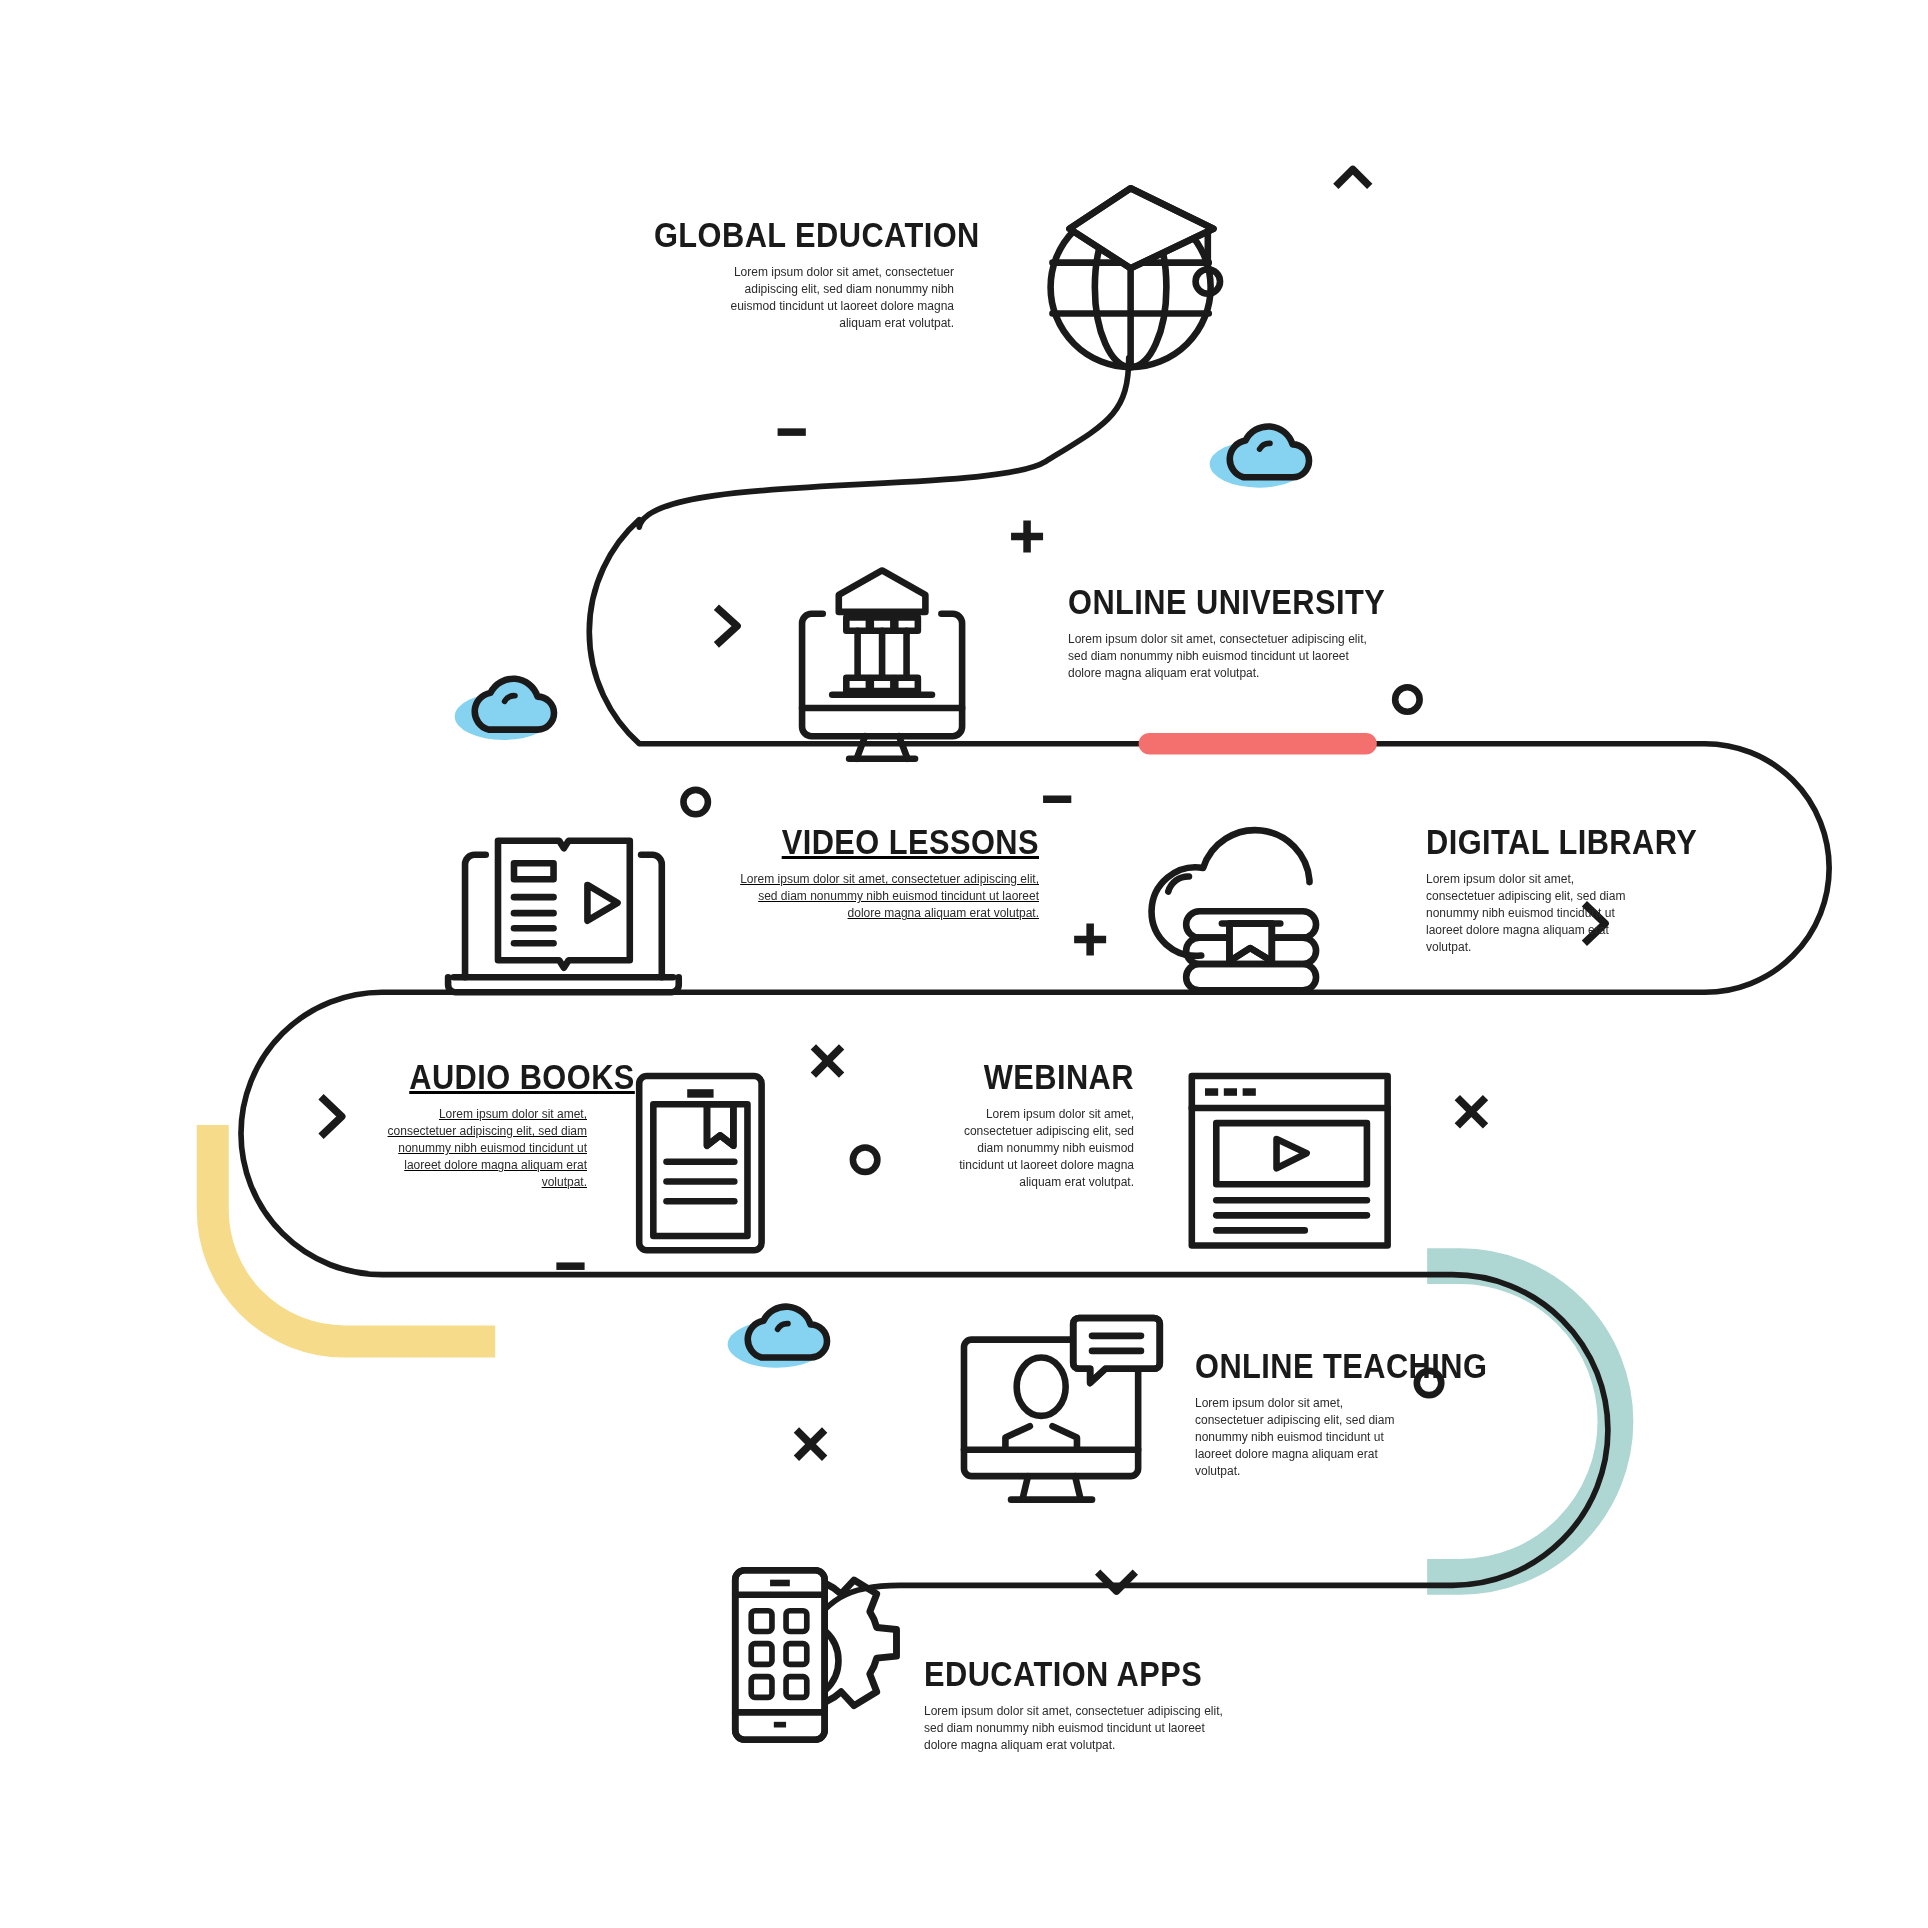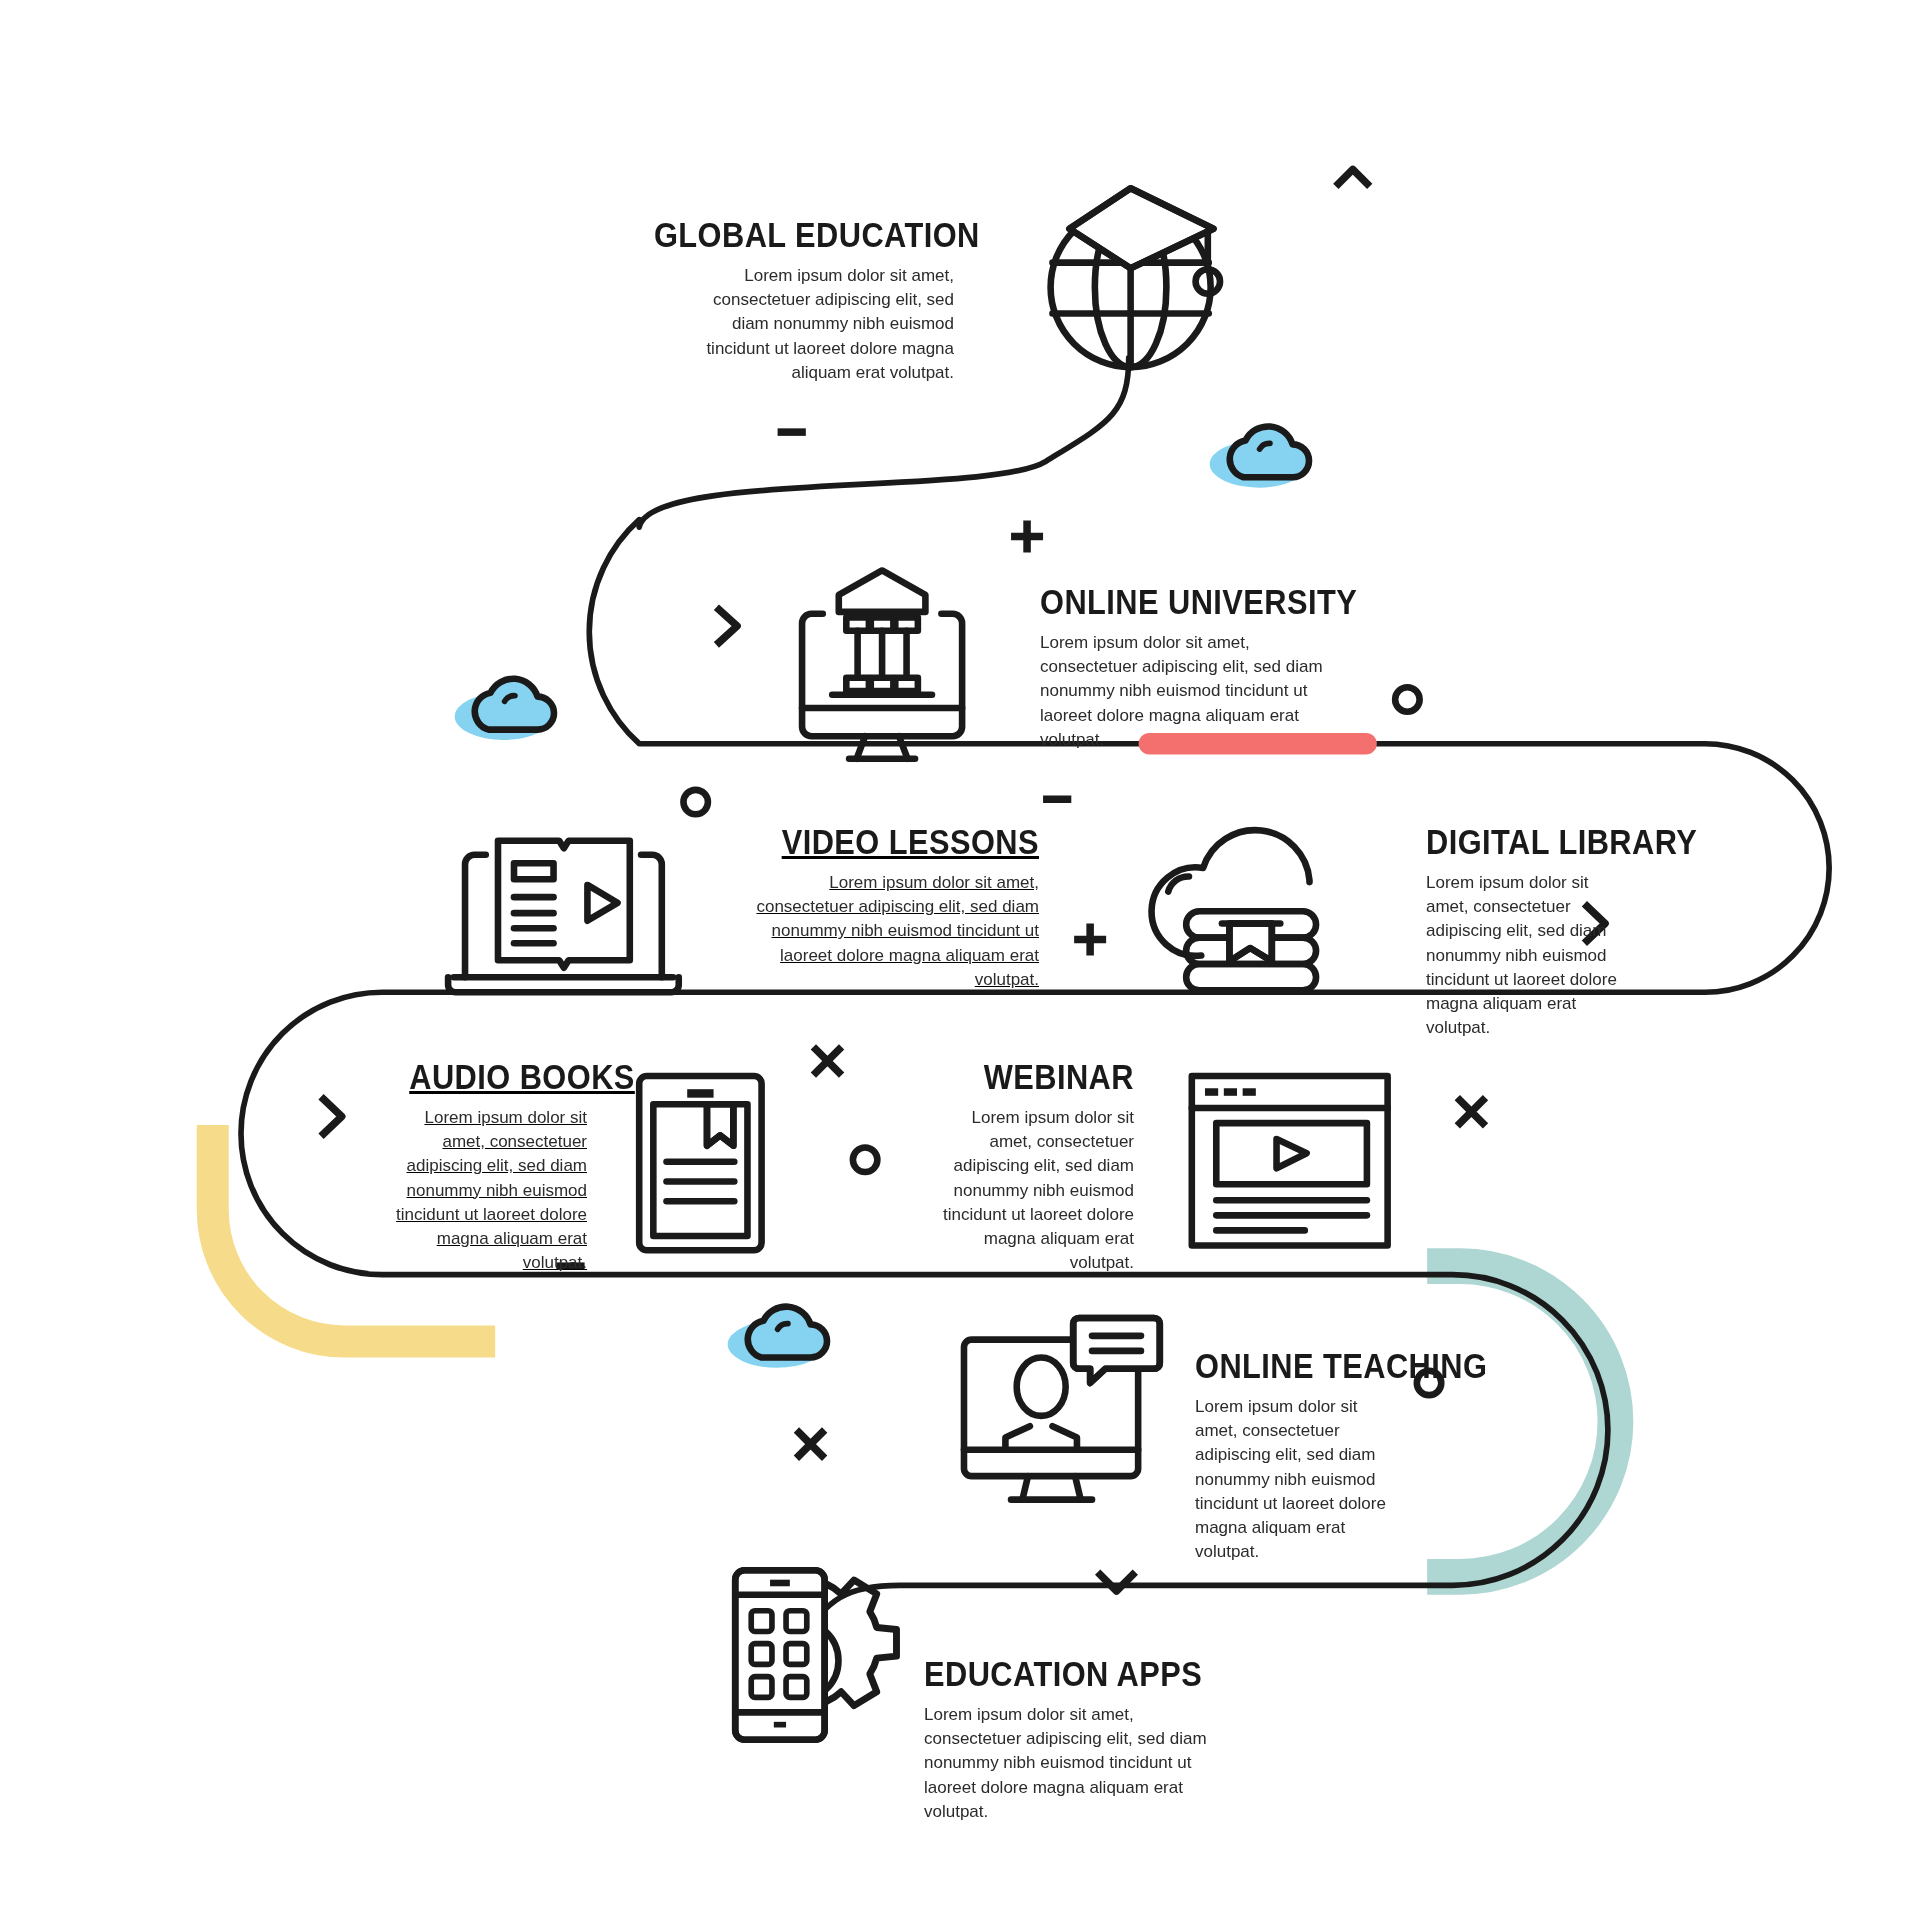--- a/index.html
+++ b/index.html
@@ -17,21 +17,21 @@
     font-weight:bold;
     font-size:35px;
     letter-spacing:0.5px;
     color:#1a1a1a;
     line-height:1;
     white-space:nowrap;
     transform:scaleX(0.88);
     margin:0 0 12.2px 0;
   }
   .sec-body{
-    font-size:17px;
+    font-size:12px;
     line-height:1.42;
     color:#2b2b2b;
     margin:0;
     font-family:"Liberation Sans", sans-serif;
   }
   .align-right{text-align:right;}
   .align-right .sec-title{transform-origin:right center;}
   .align-left .sec-title{transform-origin:left center;}
 </style>
 </head>
@@ -213,21 +213,21 @@
       <path d="M 1115 1670 L 1135 1690 L 1155 1670"></path>
     </g>
 
   </svg>
 
   <div class="txtblk align-right" style="left:565px; top:217px; width:341px;">
     <div class="sec-title">GLOBAL EDUCATION</div>
     <div class="sec-body" style="margin-left:83px;">Lorem ipsum dolor sit amet, consectetuer adipiscing elit, sed diam nonummy nibh euismod tincidunt ut laoreet dolore magna aliquam erat volutpat.</div>
   </div>
 
-  <div class="txtblk align-left" style="left:992px; top:584px; width:311px;">
+  <div class="txtblk align-left" style="left:1020px; top:584px; width:311px;">
     <div class="sec-title">ONLINE UNIVERSITY</div>
     <div class="sec-body">Lorem ipsum dolor sit amet, consectetuer adipiscing elit, sed diam nonummy nibh euismod tincidunt ut laoreet dolore magna aliquam erat volutpat.</div>
   </div>
 
   <div class="txtblk align-right" style="left:680px; top:824px; width:311px;text-decoration:underline;">
     <div class="sec-title">VIDEO LESSONS</div>
     <div class="sec-body">Lorem ipsum dolor sit amet, consectetuer adipiscing elit, sed diam nonummy nibh euismod tincidunt ut laoreet dolore magna aliquam erat volutpat.</div>
   </div>
 
   <div class="txtblk align-left" style="left:1378px; top:824px; width:200px;">

